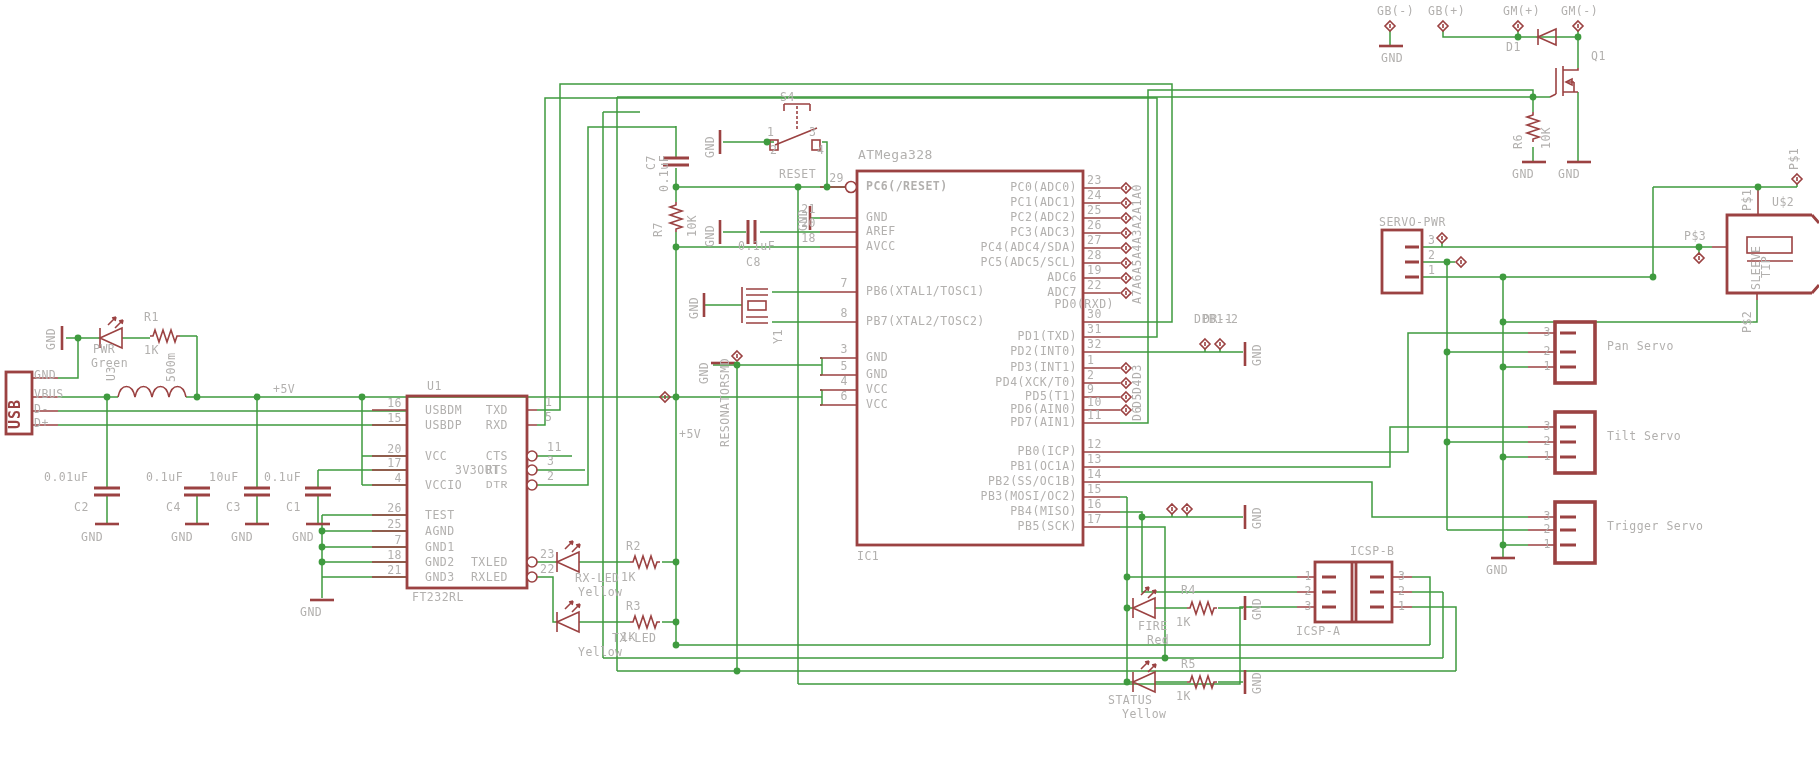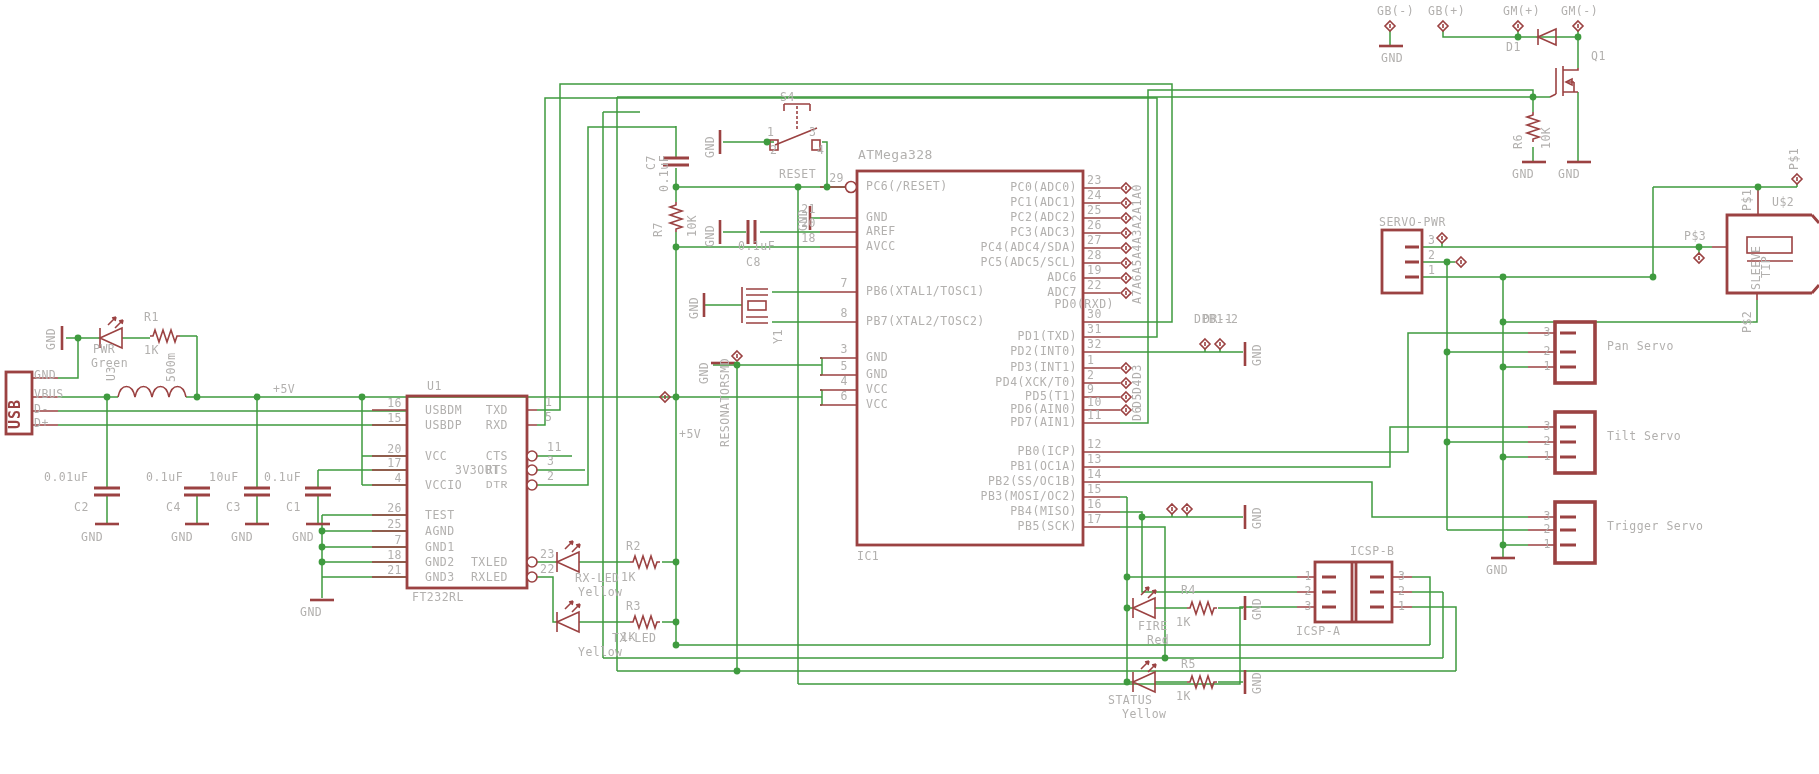--- a/index.html
+++ b/index.html
@@ -312,21 +312,21 @@
       <span class="lb ra" style="left: 844px; top: 172px;">29</span>
       <span class="lb ra" style="left: 816px; top: 203px;">21</span>
       <span class="lb ra" style="left: 816px; top: 217px;">20</span>
       <span class="lb ra" style="left: 816px; top: 232px;">18</span>
       <span class="lb ra" style="left: 848px; top: 277px;">7</span>
       <span class="lb ra" style="left: 848px; top: 307px;">8</span>
       <span class="lb ra" style="left: 848px; top: 343px;">3</span>
       <span class="lb ra" style="left: 848px; top: 360px;">5</span>
       <span class="lb ra" style="left: 848px; top: 375px;">4</span>
       <span class="lb ra" style="left: 848px; top: 390px;">6</span>
-      <span class="lb" style="left: 866px; top: 180px;">PC6(/RESET)</span>
+      <span class="lb" style="left: 866px; top: 180px; font-weight: bold;">PC6(/RESET)</span>
       <span class="lb" style="left: 866px; top: 211px;">GND</span>
       <span class="lb" style="left: 866px; top: 225px;">AREF</span>
       <span class="lb" style="left: 866px; top: 240px;">AVCC</span>
       <span class="lb" style="left: 866px; top: 285px;">PB6(XTAL1/TOSC1)</span>
       <span class="lb" style="left: 866px; top: 315px;">PB7(XTAL2/TOSC2)</span>
       <span class="lb" style="left: 866px; top: 351px;">GND</span>
       <span class="lb" style="left: 866px; top: 368px;">GND</span>
       <span class="lb" style="left: 866px; top: 383px;">VCC</span>
       <span class="lb" style="left: 866px; top: 398px;">VCC</span>
       <span class="lb ra" style="left: 1077px; top: 181px;">PC0(ADC0)</span>

